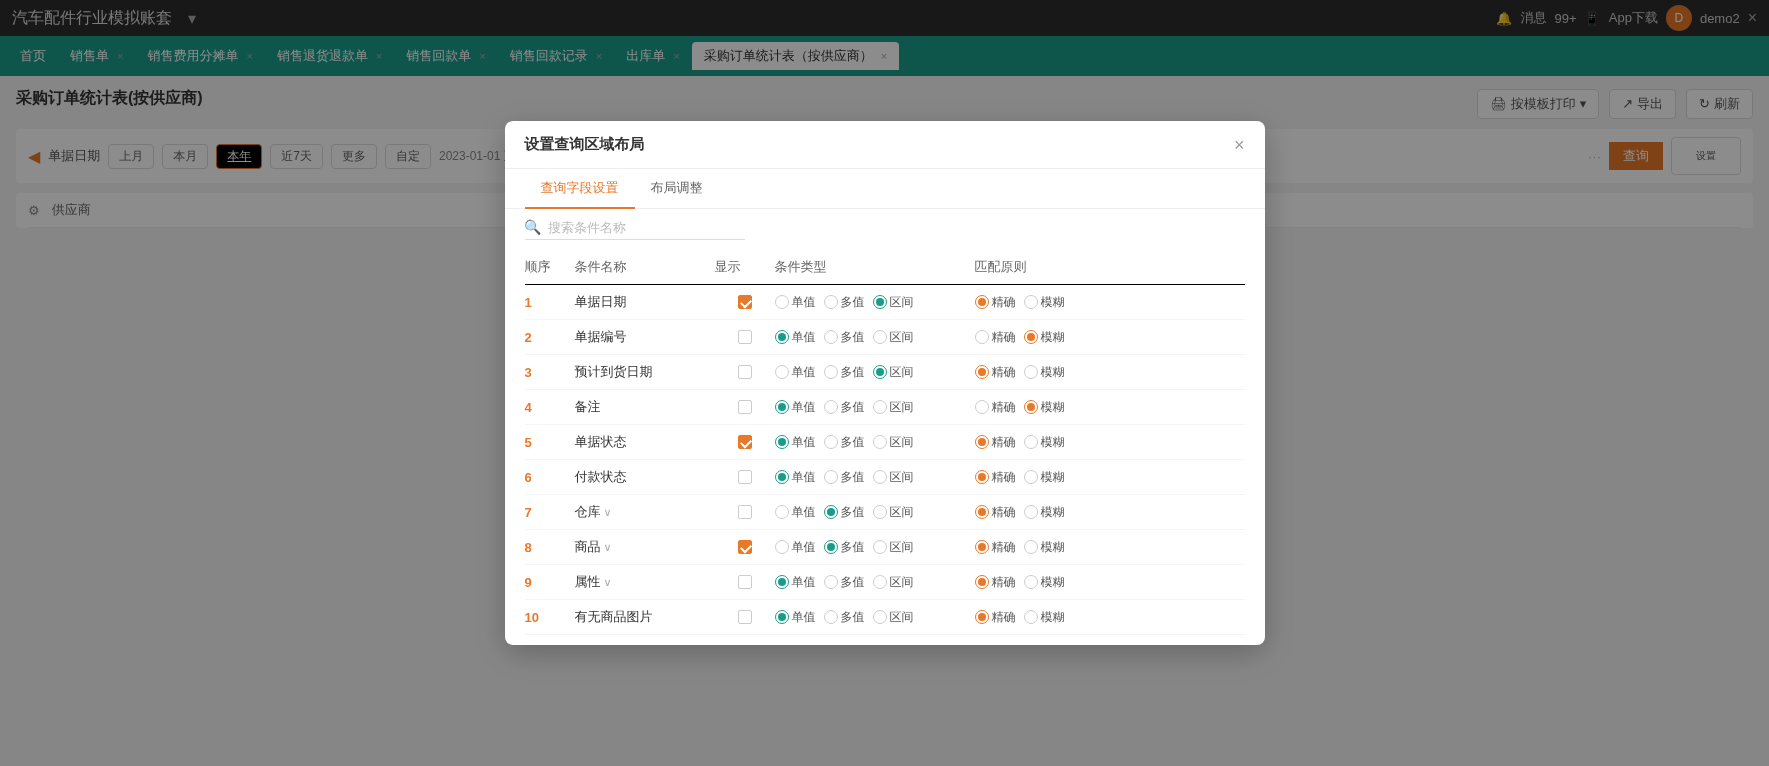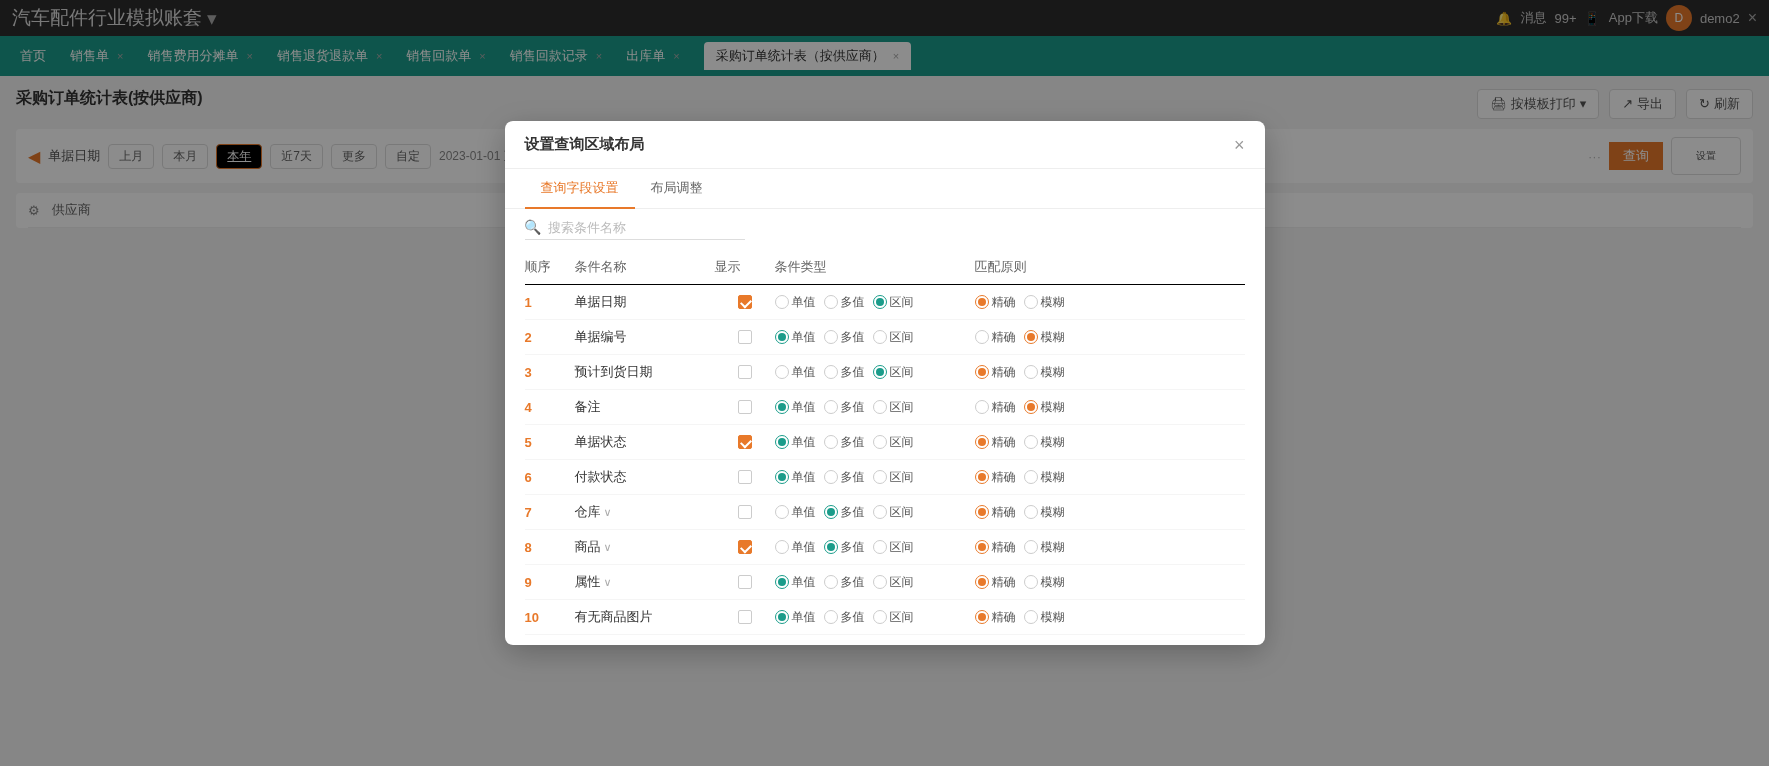--- a/index.html
+++ b/index.html
@@ -8,21 +8,21 @@
     
     .top-bar {
       background: #2d2d2d;
       height: 36px;
       display: flex;
       align-items: center;
       justify-content: space-between;
       padding: 0 12px;
       color: #ccc;
     }
-    .top-bar-left { font-size: 19px; color: #ddd; display: flex; align-items: center; gap: 5px; }
+    .top-bar-left { font-size: 16px; color: #ddd; display: flex; align-items: center; gap: 16px; }
     .top-bar-close { color: #aaa; cursor: pointer; font-size: 16px; }
 
     
     .nav-bar {
       background: #1a9c8a;
       height: 40px;
       display: flex;
       align-items: center;
       padding: 0 8px;
       gap: 0;
@@ -31,21 +31,21 @@
       padding: 5px 12px;
       color: white;
       font-size: 13px;
       border-radius: 4px 4px 0 0;
       cursor: pointer;
       display: flex;
       align-items: center;
       gap: 4px;
       white-space: nowrap;
     }
-    .nav-tab.active { background: white; color: #333; margin-left: 12px; }
+    .nav-tab.active { background: white; color: #333; }
     .nav-tab .close-x { font-size: 11px; color: #aaa; margin-left: 4px; }
 
     
     .page-content {
       background: #f5f5f5;
       min-height: 690px;
       padding: 12px 16px;
       position: relative;
     }
     .page-title { font-size: 16px; font-weight: bold; color: #333; margin-bottom: 10px; }

